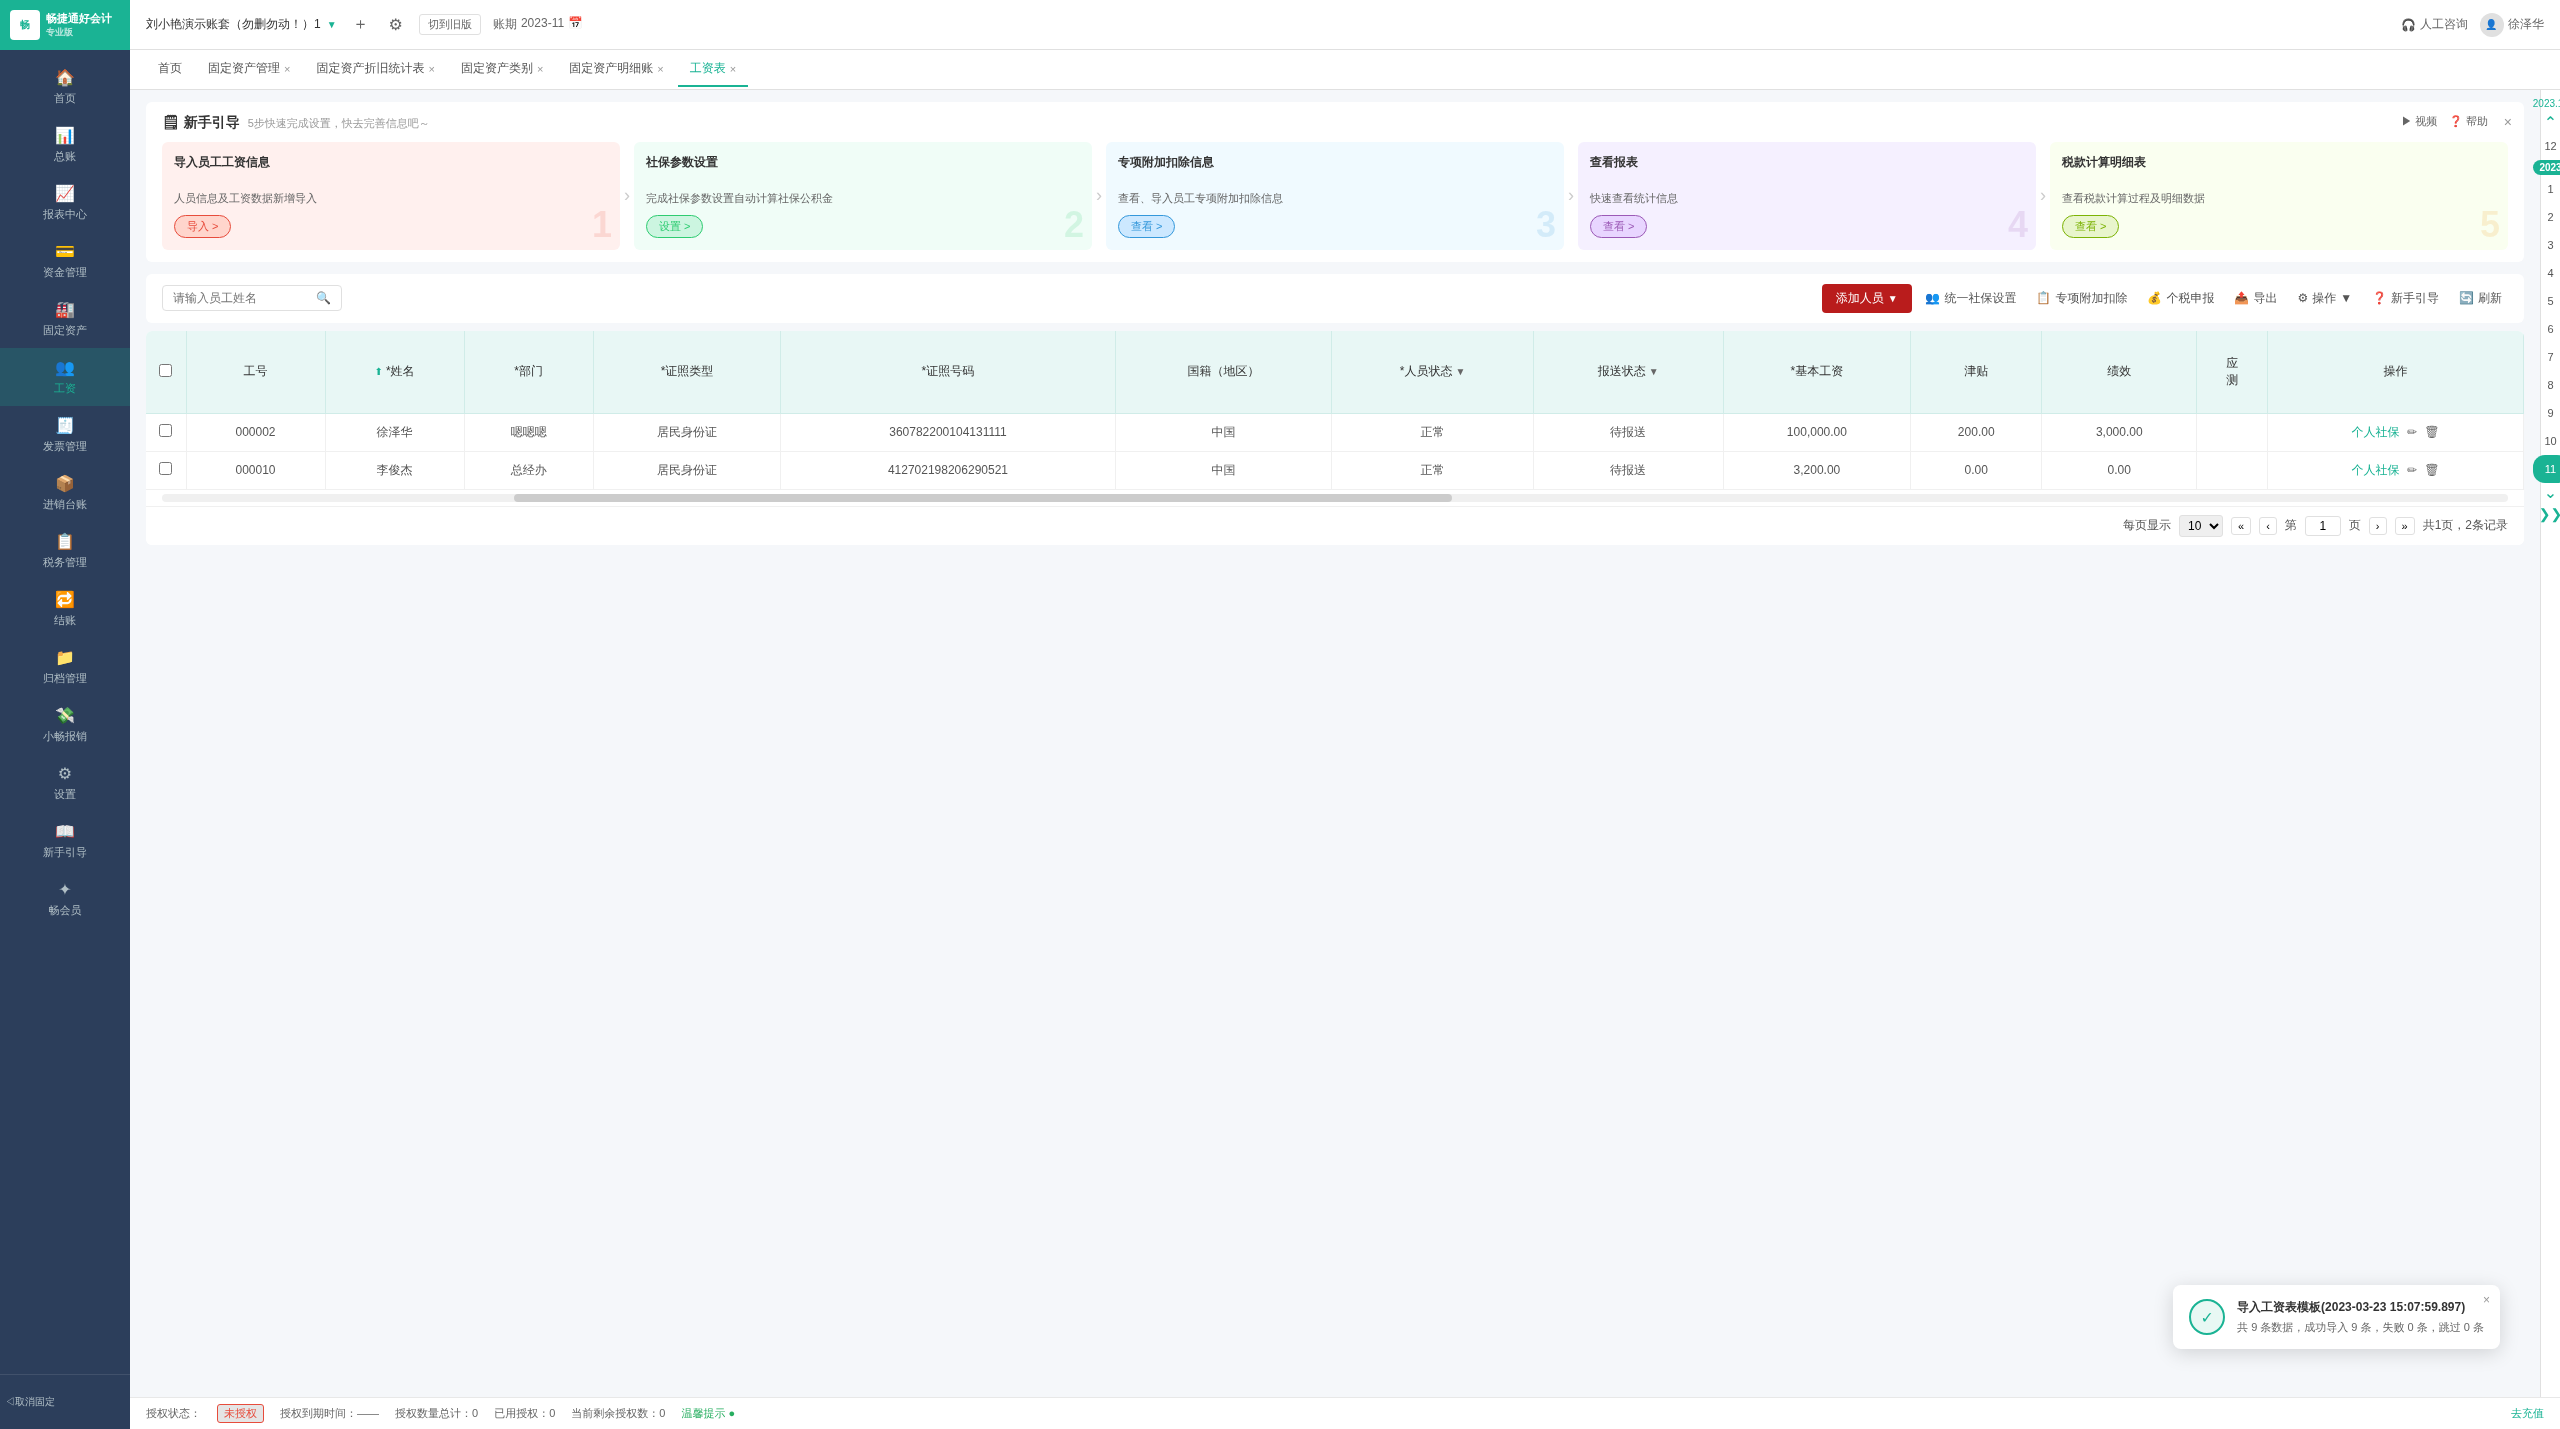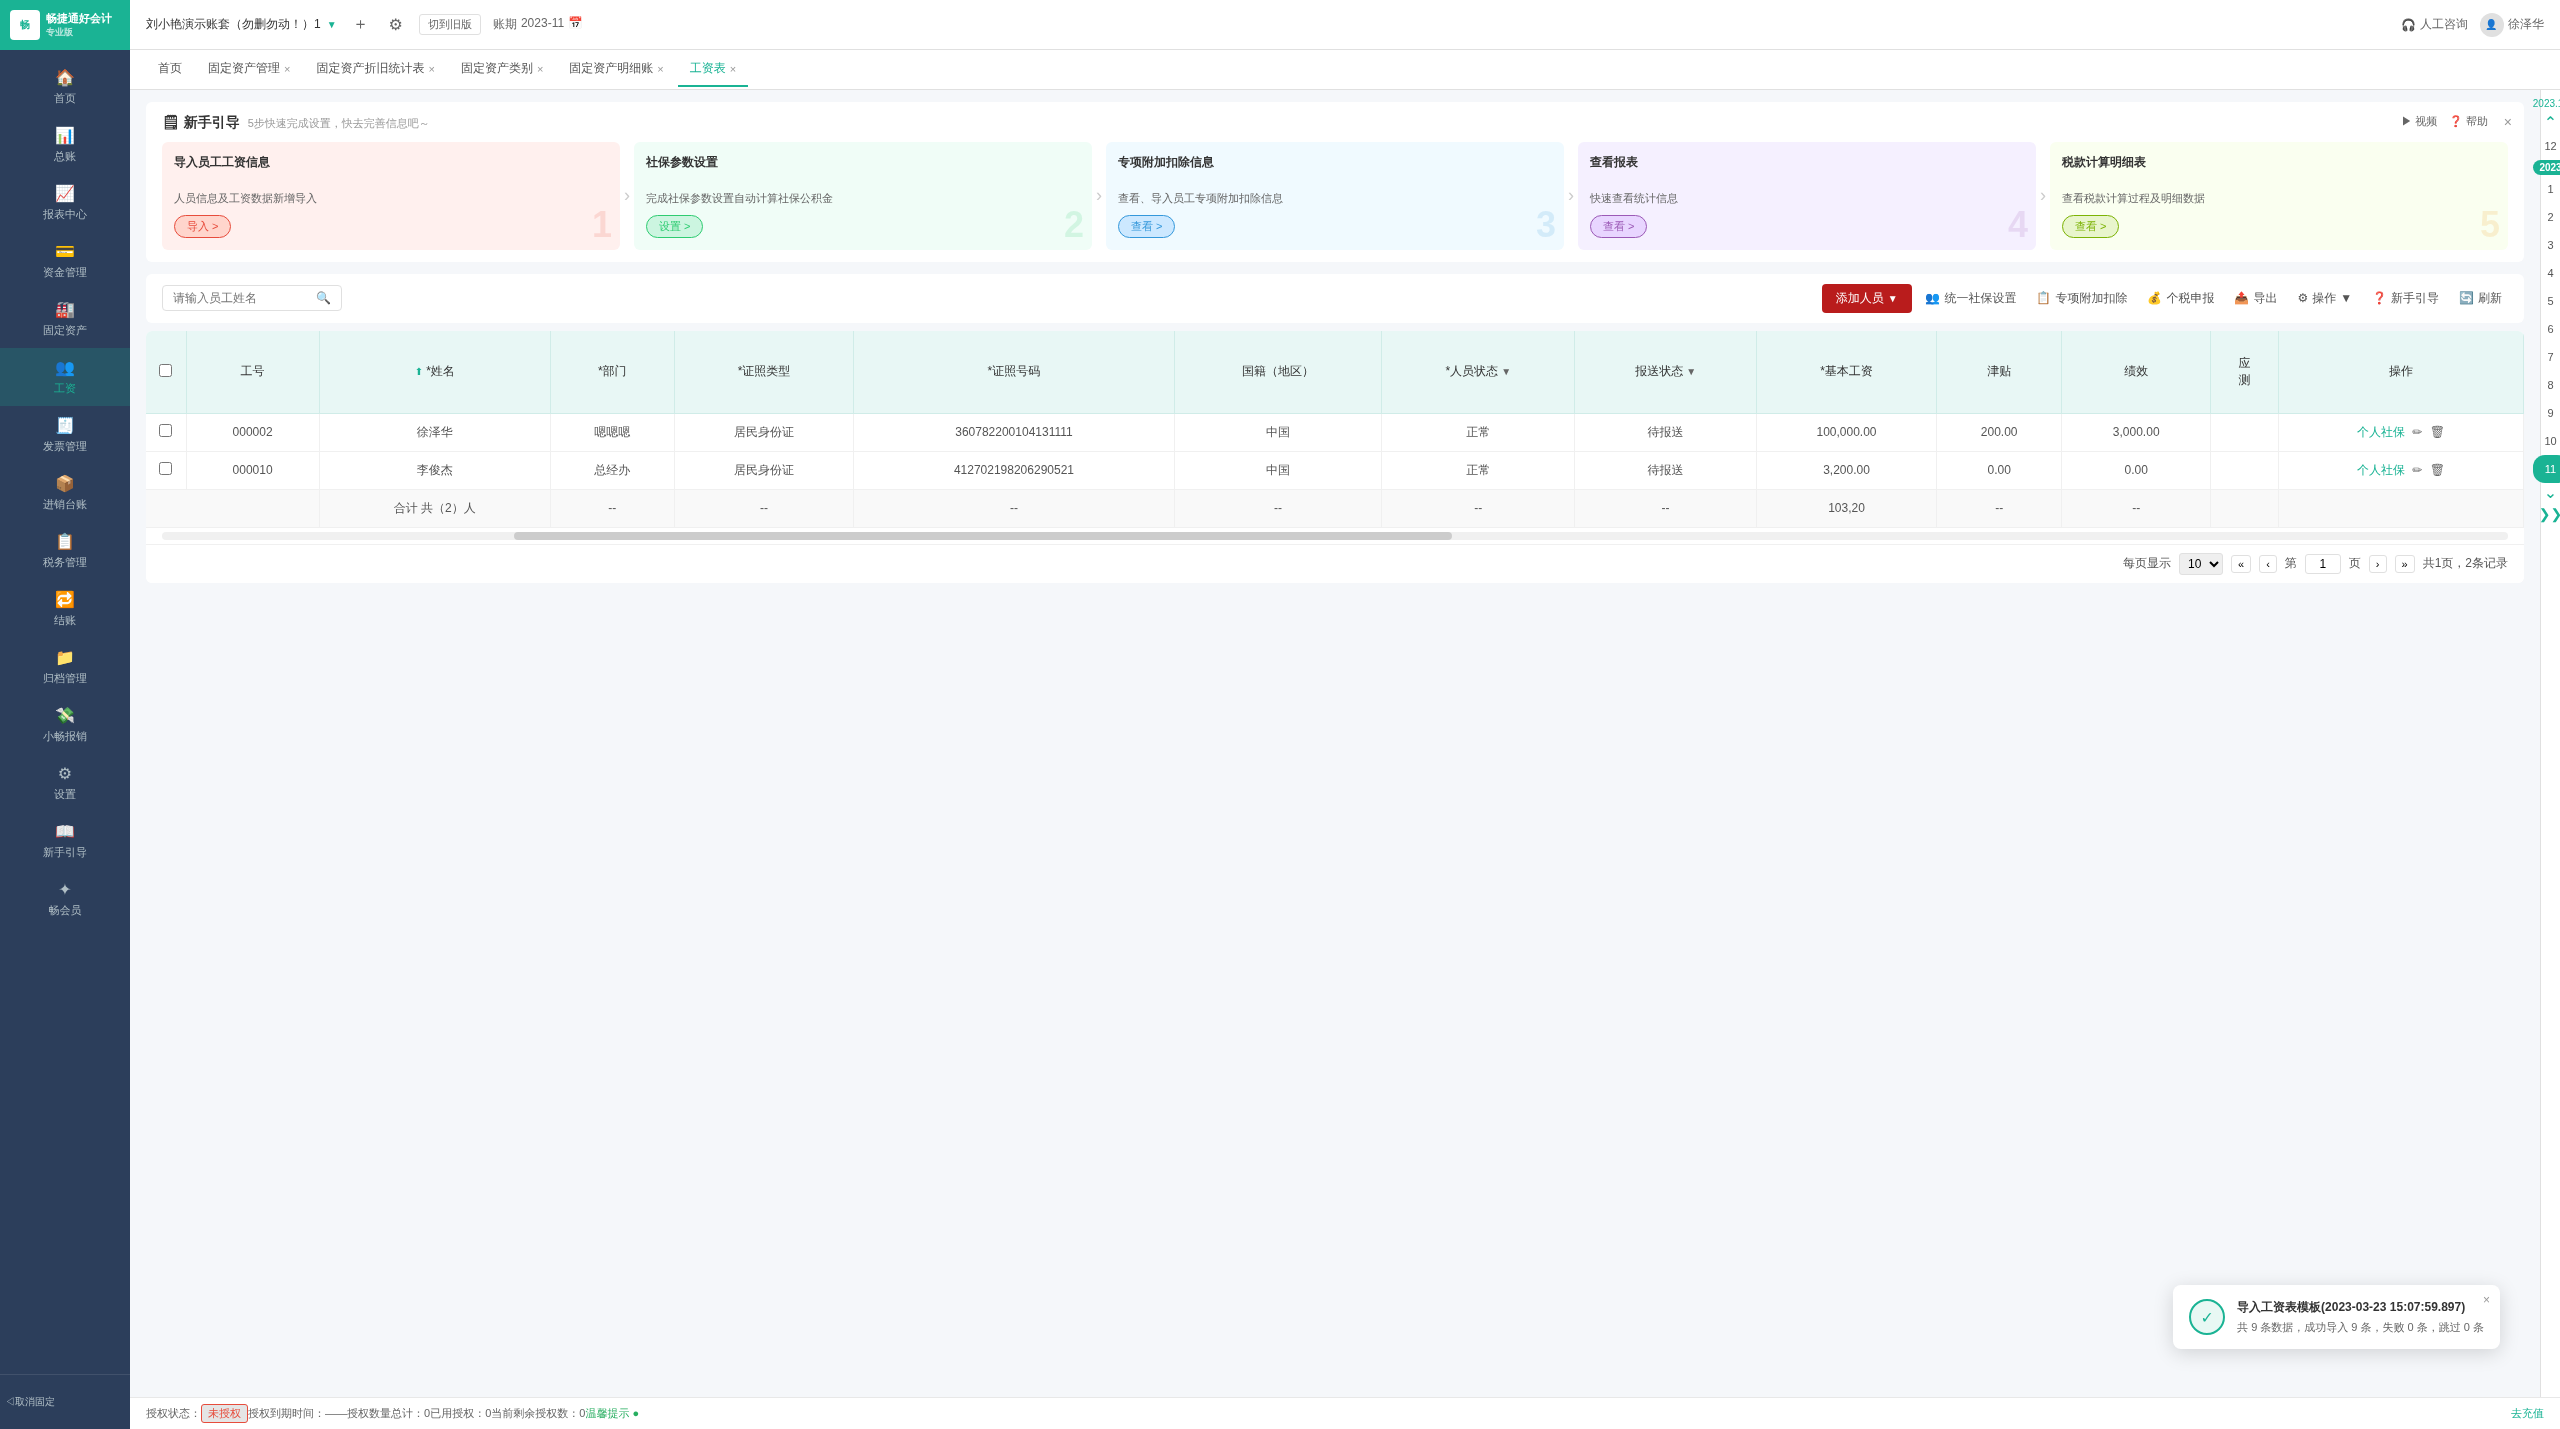--- a/index.html
+++ b/index.html
@@ -391,20 +391,21 @@
       font-size: 12px;
     }
 
     
     .status-bar {
       background: white;
       border-top: 1px solid #e8e8e8;
       padding: 6px 16px;
       display: flex;
       align-items: center;
+      gap: 16px;
       font-size: 11px;
       color: #666;
       flex-shrink: 0;
     }
     .status-unauthorized { color: #e74c3c; background: #e5e5e5; border: 1px solid #e74c3c; border-radius: 3px; padding: 1px 6px; }
     .status-warning { color: #27ae60; }
     .status-link { color: #1ab394; cursor: pointer; }
 
     
     .right-panel {
@@ -826,37 +827,20 @@
               <td>0.00</td>
               <td>0.00</td>
               <td></td>
               <td>
                 <span class="link-cell">个人社保</span>
                 <span style="margin-left:4px; cursor:pointer; color:#666;">✏</span>
                 <span style="margin-left:4px; cursor:pointer; color:#666;">🗑</span>
               </td>
             </tr>
 
-            <tr class="total-row">
-              <td colspan="2"></td>
-              <td>
-                <span>合计 共（2）人</span>
-              </td>
-              <td>--</td>
-              <td>--</td>
-              <td>--</td>
-              <td>--</td>
-              <td>--</td>
-              <td>--</td>
-              <td>103,20</td>
-              <td>--</td>
-              <td>--</td>
-              <td></td>
-              <td></td>
-            </tr>
           </tbody>
         </table>
         <div class="scroll-hint">
           <div class="scroll-thumb"></div>
         </div>
 
         <div class="pagination">
           <span>每页显示</span>
           <select class="per-page-select">
             <option>10</option>

